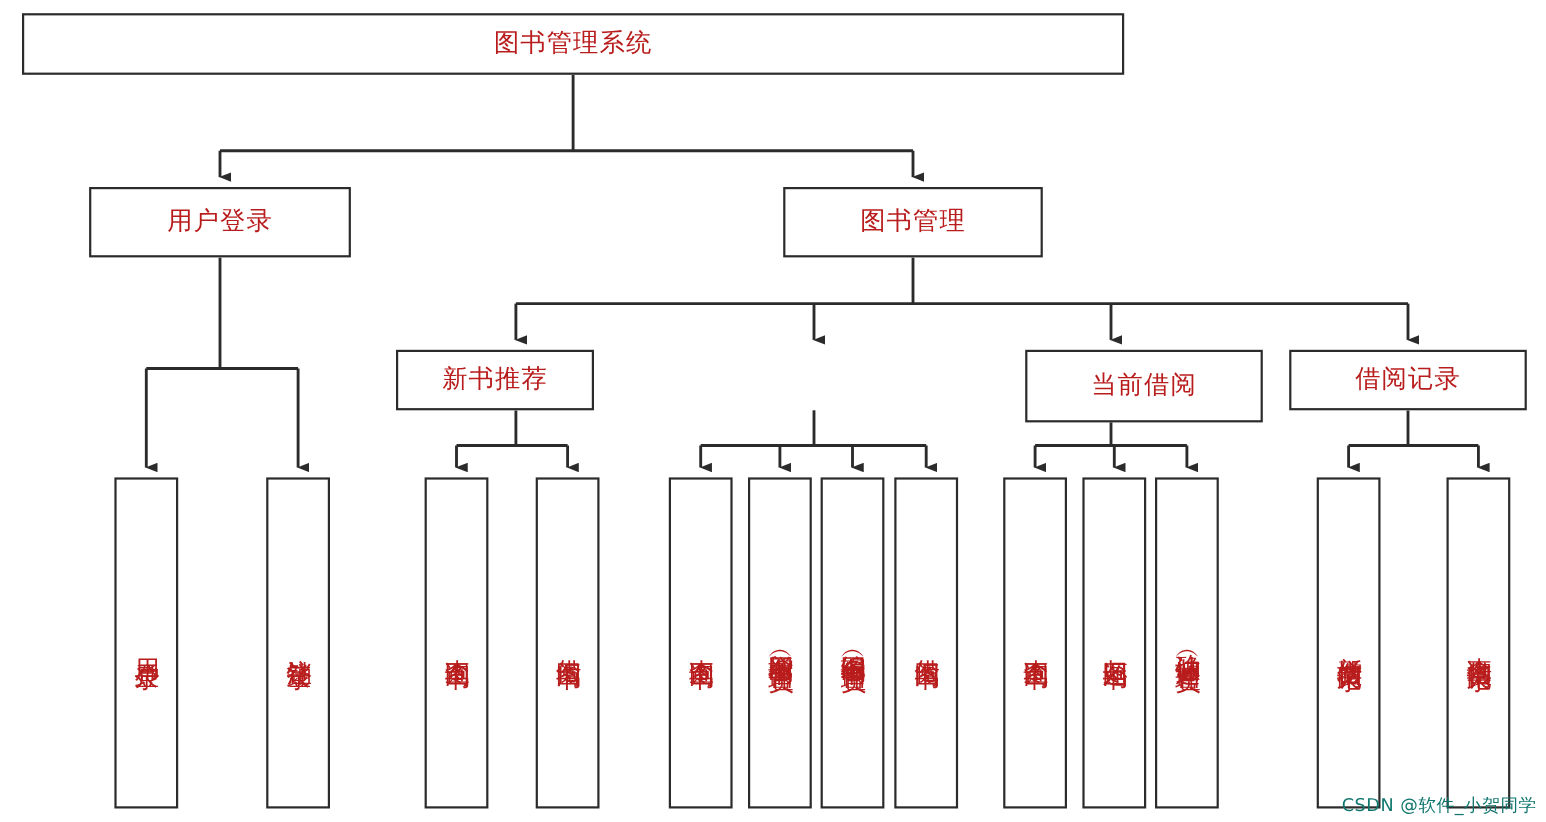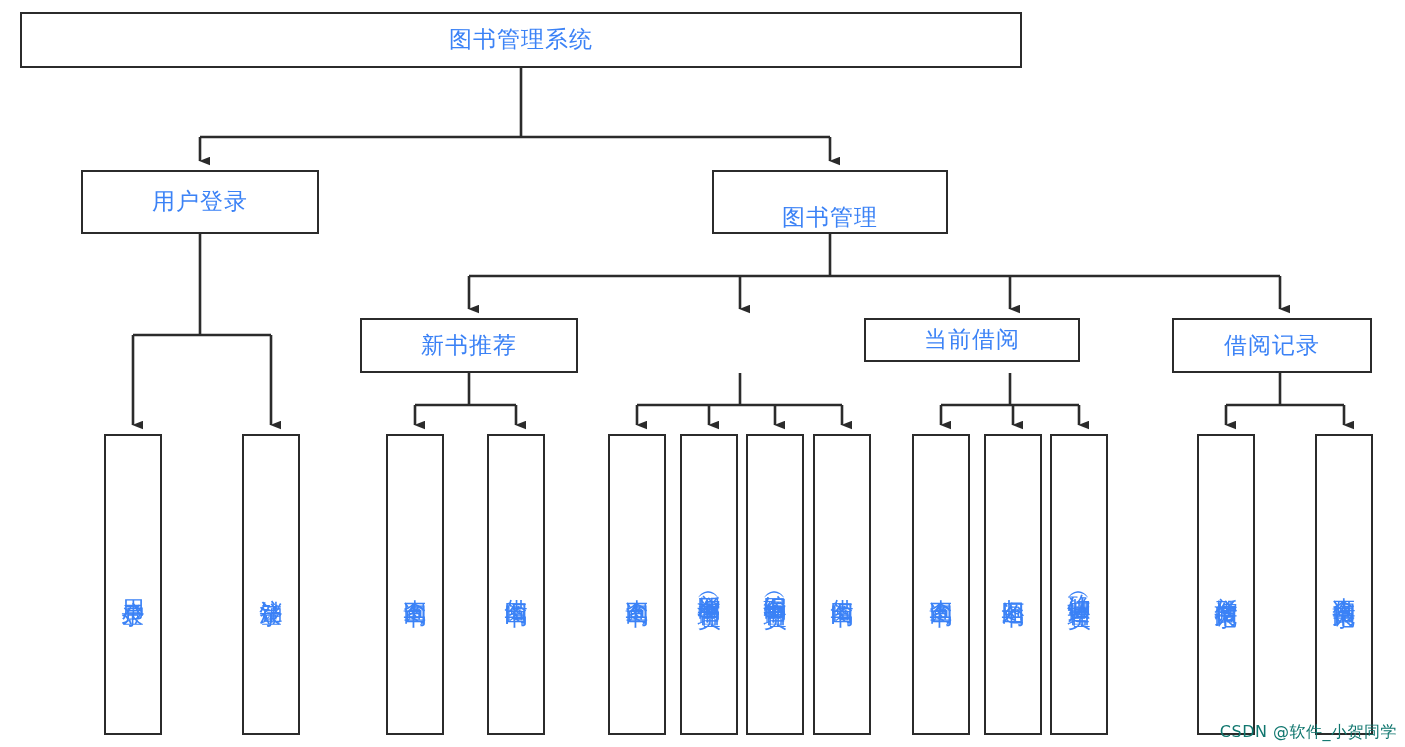--- a/index.html
+++ b/index.html
@@ -27,21 +27,21 @@
     pointer-events: none;
   }
   .node {
     position: absolute;
     box-sizing: border-box;
     border: 2.5px solid #2b2b2b;
     background: #ffffff;
     display: flex;
     align-items: center;
     justify-content: center;
-    color: #3b82f6;
+    color: #b91c1c;
   }
   .node.horizontal {
     font-size: 23px;
     line-height: 1.2;
     letter-spacing: 1px;
     white-space: nowrap;
   }
   .node.vertical {
     writing-mode: vertical-rl;
     text-orientation: upright;
@@ -123,31 +123,31 @@
     </g>
   </svg>
 
   <div class="node horizontal" id="node-root" style="left: 20px; top: 12px; width: 1002px; height: 56px;">
     <span>图书管理系统</span>
   </div>
 
   <div class="node horizontal" id="node-l2-0" style="left: 81px; top: 170px; width: 238px; height: 64px;">
     <span>用户登录</span>
   </div>
-  <div class="node horizontal" id="node-l2-1" style="left: 712px; top: 170px; width: 236px; height: 64px; align-items: flex-end;">
+  <div class="node horizontal" id="node-l2-1" style="left: 712px; top: 170px; width: 236px; height: 64px;">
     <span>图书管理</span>
   </div>
 
-  <div class="node horizontal" id="node-l3-0" style="left: 360px; top: 318px; width: 218px; height: 55px;">
+  <div class="node horizontal" id="node-l3-0" style="left: 360px; top: 318px; width: 180px; height: 55px;">
     <span>新书推荐</span>
   </div>
-  <div class="node horizontal" id="node-l3-2" style="left: 864px; top: 318px; width: 216px; height: 44px;">
+  <div class="node horizontal" id="node-l3-2" style="left: 932px; top: 318px; width: 216px; height: 66px;">
     <span>当前借阅</span>
   </div>
-  <div class="node horizontal" id="node-l3-3" style="left: 1172px; top: 318px; width: 200px; height: 55px;">
+  <div class="node horizontal" id="node-l3-3" style="left: 1172px; top: 318px; width: 216px; height: 55px;">
     <span>借阅记录</span>
   </div>
 
   <div class="node vertical" id="node-leaf-0" style="left: 104px; top: 434px; width: 58px; height: 301px;">
     <span class="vlabel">用户登录</span>
   </div>
   <div class="node vertical" id="node-leaf-1" style="left: 242px; top: 434px; width: 58px; height: 301px;">
     <span class="vlabel">注销登录</span>
   </div>
   <div class="node vertical" id="node-leaf-2" style="left: 386px; top: 434px; width: 58px; height: 301px;">

